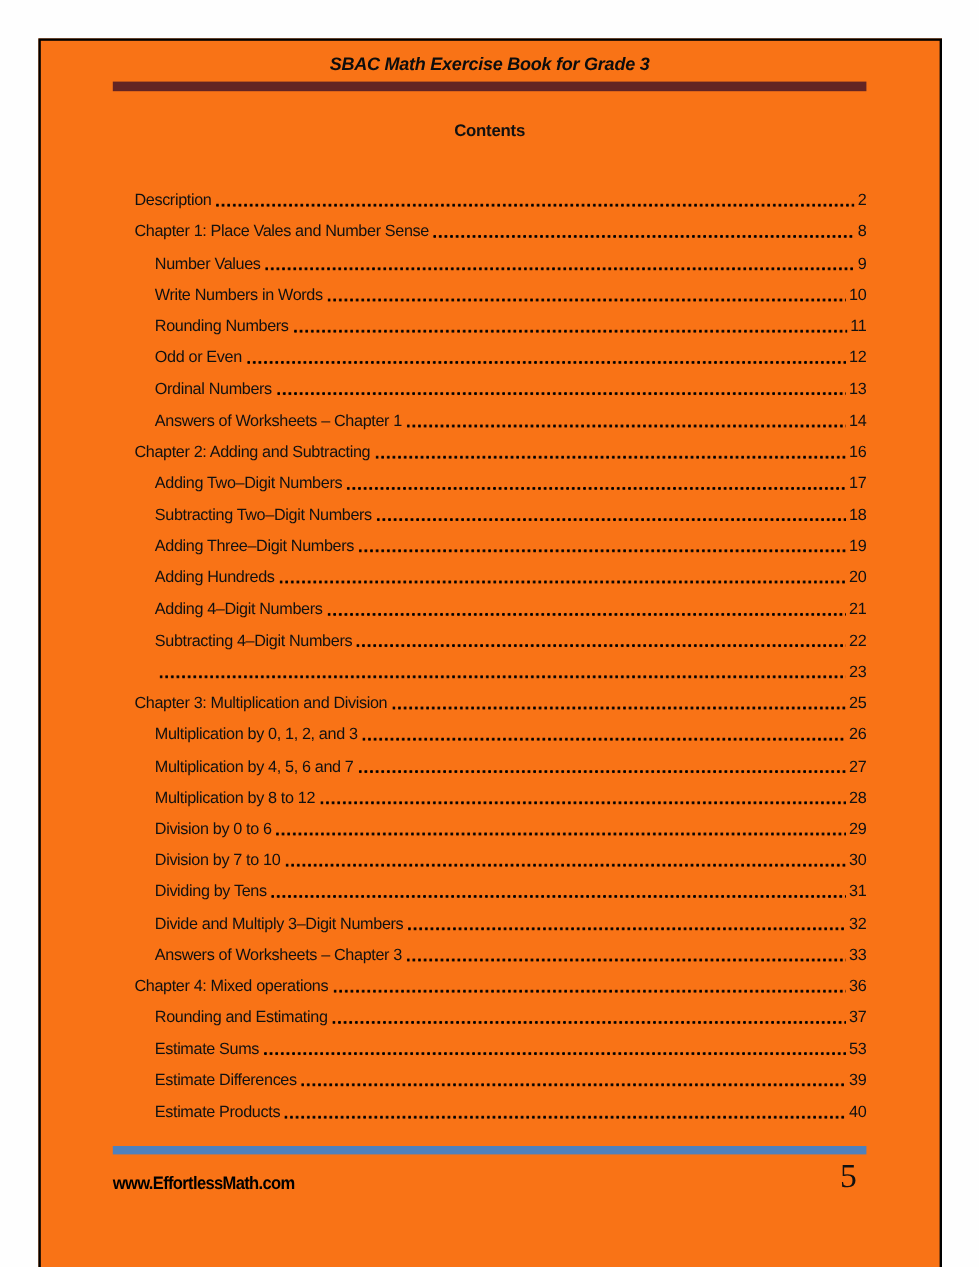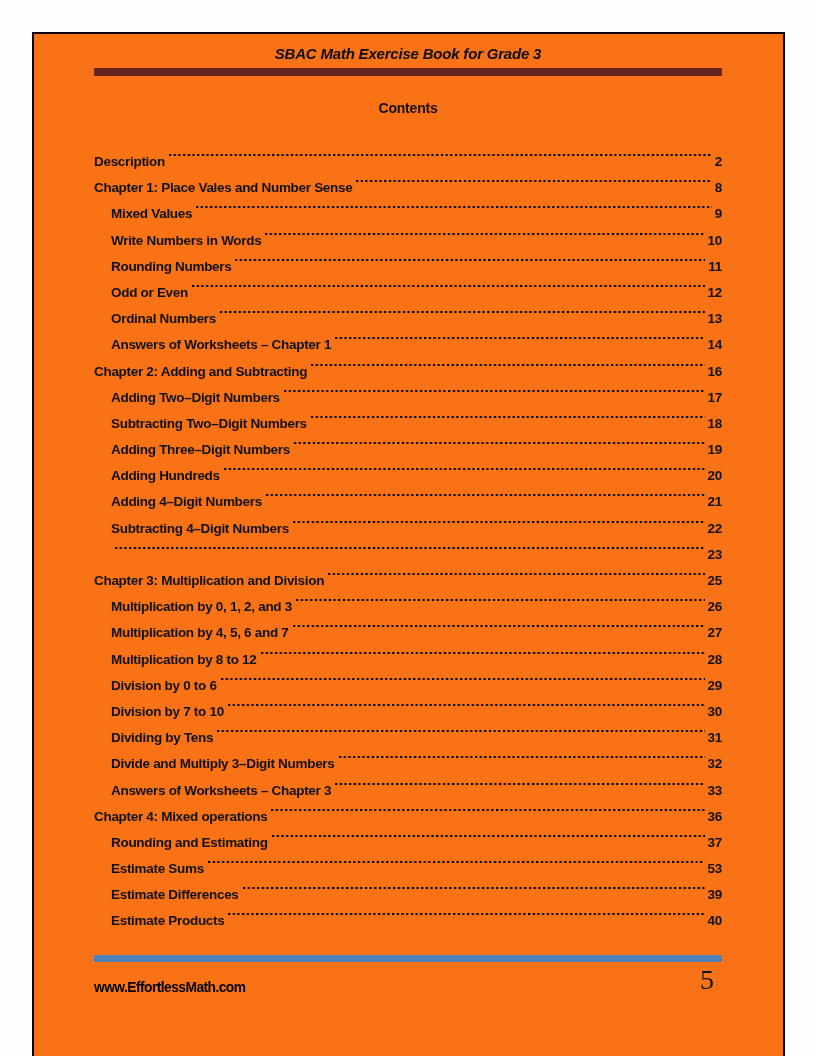--- a/index.html
+++ b/index.html
@@ -44,26 +44,28 @@
     font-size: 14px;
     font-weight: 700;
     letter-spacing: -0.2px;
   }
   .toc {
     position: absolute;
     top: 119px; left: 0; width: 100%;
   }
   .toc-row {
     display: flex;
+    align-items: flex-end;
     height: 26.2px;
     font-size: 13.5px;
-    font-weight: 700;
+    font-weight: 400;
     letter-spacing: -0.3px;
     line-height: 17px;
     padding-bottom: 4px;
+    margin-left: 18px;
   }
   .toc-row.l1 { padding-left: 17px; }
   .toc-label { white-space: nowrap; }
   .dot-leader {
     flex: 1;
     height: 4px;
     margin: 0 3px 2px 4px;
     background-image: radial-gradient(circle at 1.2px 2px, #000 1.05px, transparent 1.35px);
     background-size: 4.7px 4px;
     background-repeat: repeat-x;
@@ -74,21 +76,21 @@
     position: absolute;
     top: 921px; left: 0;
     width: 100%; height: 7px;
     background: var(--accent-blue, #4F81BD);
   }
   .footer-row {
     position: absolute;
     top: 932px; left: 0; width: 100%;
     display: flex;
     justify-content: space-between;
-    align-items: flex-start;
+    align-items: center;
   }
   .footer-url {
     font-size: 15px;
     font-weight: 700;
     letter-spacing: -0.6px;
     transform: scaleX(0.92);
     transform-origin: left bottom;
     color: #000;
     text-decoration: none;
     padding-top: 12px;
@@ -120,21 +122,21 @@
     <span class="toc-page">2</span>
   </div>
 
   <div class="toc-row">
     <span class="toc-label">Chapter 1: Place Vales and Number Sense</span>
     <span class="dot-leader"></span>
     <span class="toc-page">8</span>
   </div>
 
   <div class="toc-row l1">
-    <span class="toc-label">Mixed Values</span>
+    <span class="toc-label">Number Values</span>
     <span class="dot-leader"></span>
     <span class="toc-page">9</span>
   </div>
 
   <div class="toc-row l1">
     <span class="toc-label">Write Numbers in Words</span>
     <span class="dot-leader"></span>
     <span class="toc-page">10</span>
   </div>
 

